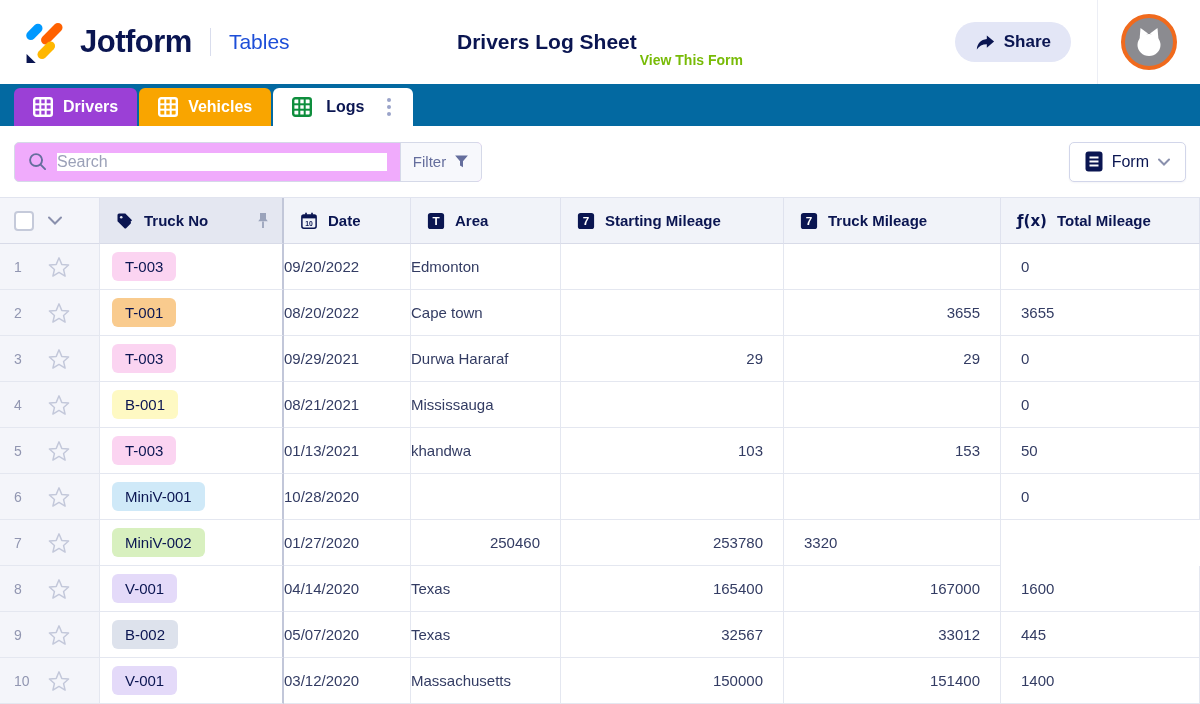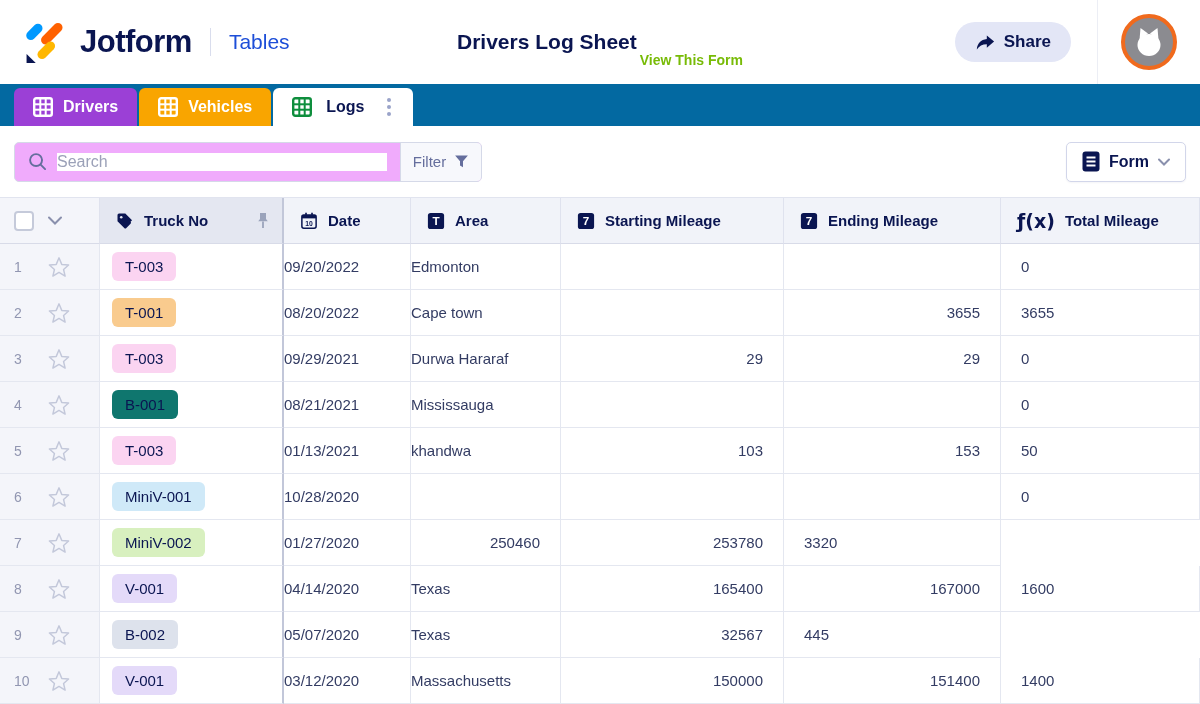--- a/index.html
+++ b/index.html
@@ -56,21 +56,21 @@
   }
   .search-box input::placeholder { color: #9ba1b8; }
   .filter-btn {
     width: 81px; border: none; border-left: 1px solid #d5d9e8; background: #f7f8fc;
     display: flex; align-items: center; justify-content: center; gap: 8px;
     font-size: 15px; color: #656e9d; cursor: pointer; font-family: inherit;
   }
   .form-btn {
     margin-left: auto; height: 40px; display: flex; align-items: center; gap: 9px;
     background: #fff; border: 1px solid #d2d6ea; border-radius: 5px; padding: 0 15px;
-    font-size: 16px; font-weight: bold; color: #0a1551; cursor: pointer; font-family: inherit;
+    font-size: 16px; font-weight: normal; color: #0a1551; cursor: pointer; font-family: inherit;
     box-shadow: 0 1px 2px rgba(30,40,90,0.05);
   }
   
   .table { width: 1200px; border-top: 1px solid #e1e4ef; }
   .row { display: grid; grid-template-columns: 100px 184px 127px 150px 223px 217px 199px; }
   .cell { height: 46px; display: flex; align-items: center; border-right: 1px solid #e4e7f0; border-bottom: 1px solid #e4e7f0; background: #fff; overflow: hidden; }
   .thead .cell { background: #f1f3f9; border-right: 1px solid #dfe2ee; border-bottom: 1px solid #d8dbe8; font-size: 15px; font-weight: bold; color: #0a1551; gap: 10px; padding: 0 12px 0 16px; text-align: center; }
   .thead .cell.col-truck { background: #e4e7f1; }
   .cell.col-truck { border-right: 2px solid #c2c7d9; }
   .cell.col-handle { background: #f4f5fa; padding: 0 0 0 14px; gap: 0; }
@@ -80,21 +80,21 @@
   .checkbox { width: 20px; height: 20px; background: #fff; border: 2px solid #c5cada; border-radius: 4px; cursor: pointer; }
   .thead .sel-chevron { margin-left: 14px; cursor: pointer; display: flex; }
   .pin-icon { margin-left: auto; display: flex; }
   .badge {
     margin-left: 12px; padding: 6px 13px; border-radius: 6px;
     font-size: 15px; font-weight: 500; color: #0a1551; white-space: nowrap;
   }
   .cell.txt { font-size: 15px; color: #333c63; }
   .cell.num { font-size: 15px; color: #333c63; justify-content: flex-end; padding-right: 20px; }
   .cell.total { font-size: 15px; color: #333c63; padding-left: 20px; }
-  .fx { font-size: 19px; font-weight: bold; color: #0a1551; font-family: "DejaVu Sans", sans-serif; }
+  .fx { font-size: 15px; font-weight: bold; color: #0a1551; font-family: "DejaVu Sans", sans-serif; }
   .colicon { flex: 0 0 auto; display: flex; }
 </style>
 </head>
 <body>
 
 <div class="top-header">
   <div class="brand-group">
     <svg class="logo-mark" viewBox="0 0 48 48">
       <path d="M5 37 L15 47 L5 47 Z" fill="#0a1551"></path>
       <rect x="3" y="8" width="21" height="10" rx="5" fill="#0099ff" transform="rotate(-45 13.5 13)"></rect>
@@ -242,21 +242,21 @@
         <rect x="1" y="1" width="18" height="18" rx="3" fill="#0a1551"></rect>
         <text x="10" y="14.8" text-anchor="middle" font-size="13" font-weight="bold" fill="#fff" font-family="Liberation Sans, sans-serif">7</text>
       </svg>
       <span>Starting Mileage</span>
     </div>
     <div class="cell">
       <svg class="colicon" width="18" height="18" viewBox="0 0 20 20">
         <rect x="1" y="1" width="18" height="18" rx="3" fill="#0a1551"></rect>
         <text x="10" y="14.8" text-anchor="middle" font-size="13" font-weight="bold" fill="#fff" font-family="Liberation Sans, sans-serif">7</text>
       </svg>
-      <span>Ending Mileage</span>
+      <span>Truck Mileage</span>
     </div>
     <div class="cell">
       <span class="fx">ƒ(x)</span>
       <span>Total Mileage</span>
     </div>
   </div>
 
   <div class="row">
     <div class="cell col-handle">
         <span class="row-num">1</span>
@@ -317,21 +317,21 @@
   <div class="row">
     <div class="cell col-handle">
         <span class="row-num">4</span>
         <span class="star">
           <svg width="22" height="21" viewBox="0 0 24 23">
             <path d="M12 2 L15 9.2 L22.5 9.8 L17 14.8 L18.7 22 L12 18 L5.3 22 L7 14.8 L1.5 9.8 L9 9.2 Z" fill="none" stroke="#c3c8da" stroke-width="1.6" stroke-linejoin="round"></path>
           </svg>
         </span>
       </div>
     <div class="cell col-truck">
-        <span class="badge" style="background:#0f766e">B-001</span>
+        <span class="badge" style="background:#fef9c3">B-001</span>
       </div>
     <div class="cell txt">08/21/2021</div>
     <div class="cell txt">Mississauga</div>
     <div class="cell num"></div>
     <div class="cell num"></div>
     <div class="cell total">0</div>
   </div>
 
   <div class="row">
     <div class="cell col-handle">
@@ -416,20 +416,21 @@
             <path d="M12 2 L15 9.2 L22.5 9.8 L17 14.8 L18.7 22 L12 18 L5.3 22 L7 14.8 L1.5 9.8 L9 9.2 Z" fill="none" stroke="#c3c8da" stroke-width="1.6" stroke-linejoin="round"></path>
           </svg>
         </span>
       </div>
     <div class="cell col-truck">
         <span class="badge" style="background:#dde2ec">B-002</span>
       </div>
     <div class="cell txt">05/07/2020</div>
     <div class="cell txt">Texas</div>
     <div class="cell num">32567</div>
+    <div class="cell num">33012</div>
     <div class="cell total">445</div>
   </div>
 
   <div class="row">
     <div class="cell col-handle">
         <span class="row-num">10</span>
         <span class="star">
           <svg width="22" height="21" viewBox="0 0 24 23">
             <path d="M12 2 L15 9.2 L22.5 9.8 L17 14.8 L18.7 22 L12 18 L5.3 22 L7 14.8 L1.5 9.8 L9 9.2 Z" fill="none" stroke="#c3c8da" stroke-width="1.6" stroke-linejoin="round"></path>
           </svg>

